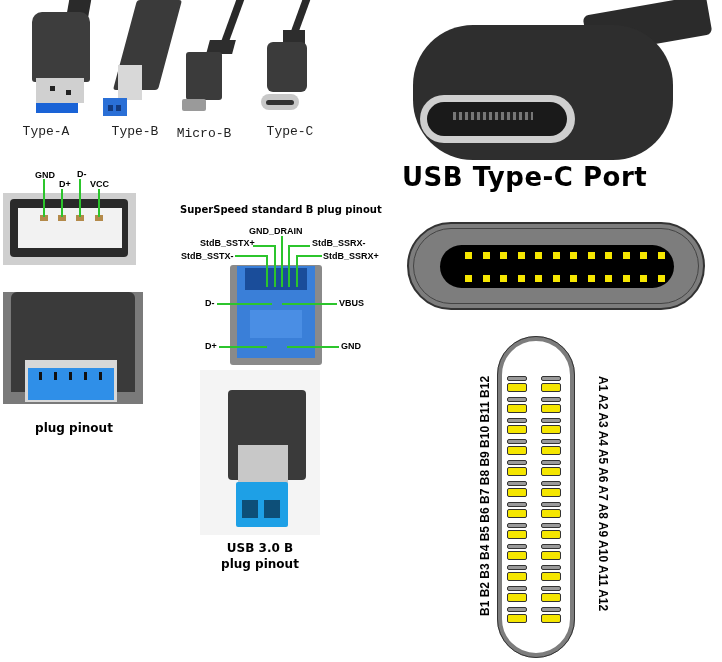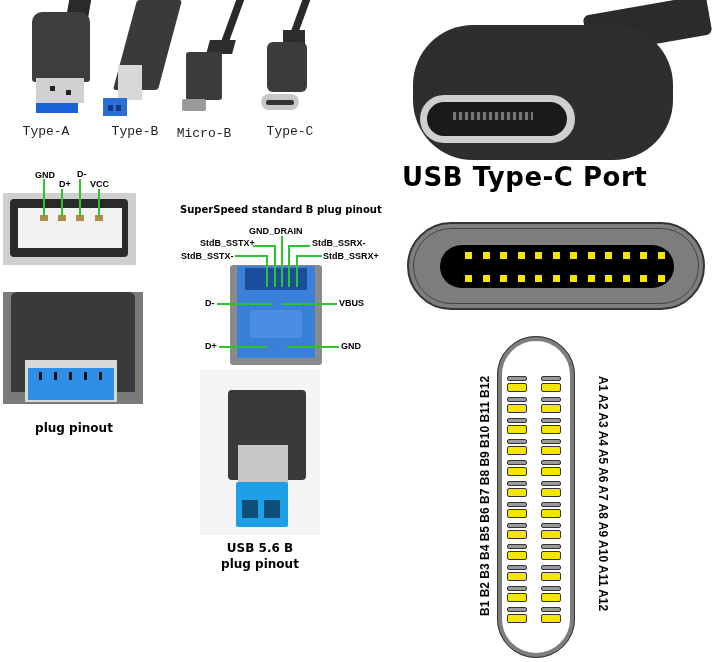--- a/index.html
+++ b/index.html
@@ -122,21 +122,21 @@
 </div>
 
 <div class="abs" style="left:200px;top:370px;width:120px;height:165px;background:#f4f4f4;">
   <div class="abs" style="left:28px;top:20px;width:78px;height:90px;background:#3a3a3a;border-radius:4px;"></div>
   <div class="abs" style="left:38px;top:75px;width:50px;height:40px;background:#c8c8c8;"></div>
   <div class="abs" style="left:36px;top:112px;width:52px;height:45px;background:#1ea0e6;border-radius:2px;"></div>
   <div class="abs" style="left:42px;top:130px;width:16px;height:18px;background:#0d4f78;"></div>
   <div class="abs" style="left:64px;top:130px;width:16px;height:18px;background:#0d4f78;"></div>
 </div>
 <div class="abs bold-cap" style="left:200px;top:540px;width:120px;">
-  <div>USB 5.6 B</div>
+  <div>USB 3.0 B</div>
   <div>plug pinout</div>
 </div>
 
 <div class="abs" style="left:395px;top:0;width:327px;height:160px;">
   <div class="abs" style="left:190px;top:5px;width:125px;height:40px;background:#2b2b2b;transform:rotate(-10deg);border-radius:6px;"></div>
   <div class="abs" style="left:18px;top:25px;width:260px;height:135px;background:#2e2e2e;border-radius:60px;"></div>
   <div class="abs" style="left:25px;top:95px;width:155px;height:48px;background:#cfcfcf;border-radius:24px;"></div>
   <div class="abs" style="left:32px;top:102px;width:140px;height:34px;background:#1a1a1a;border-radius:17px;"></div>
   <div class="abs" style="left:58px;top:112px;width:80px;height:8px;background:repeating-linear-gradient(90deg,#777 0 3px,#222 3px 6px);"></div>
 </div>

